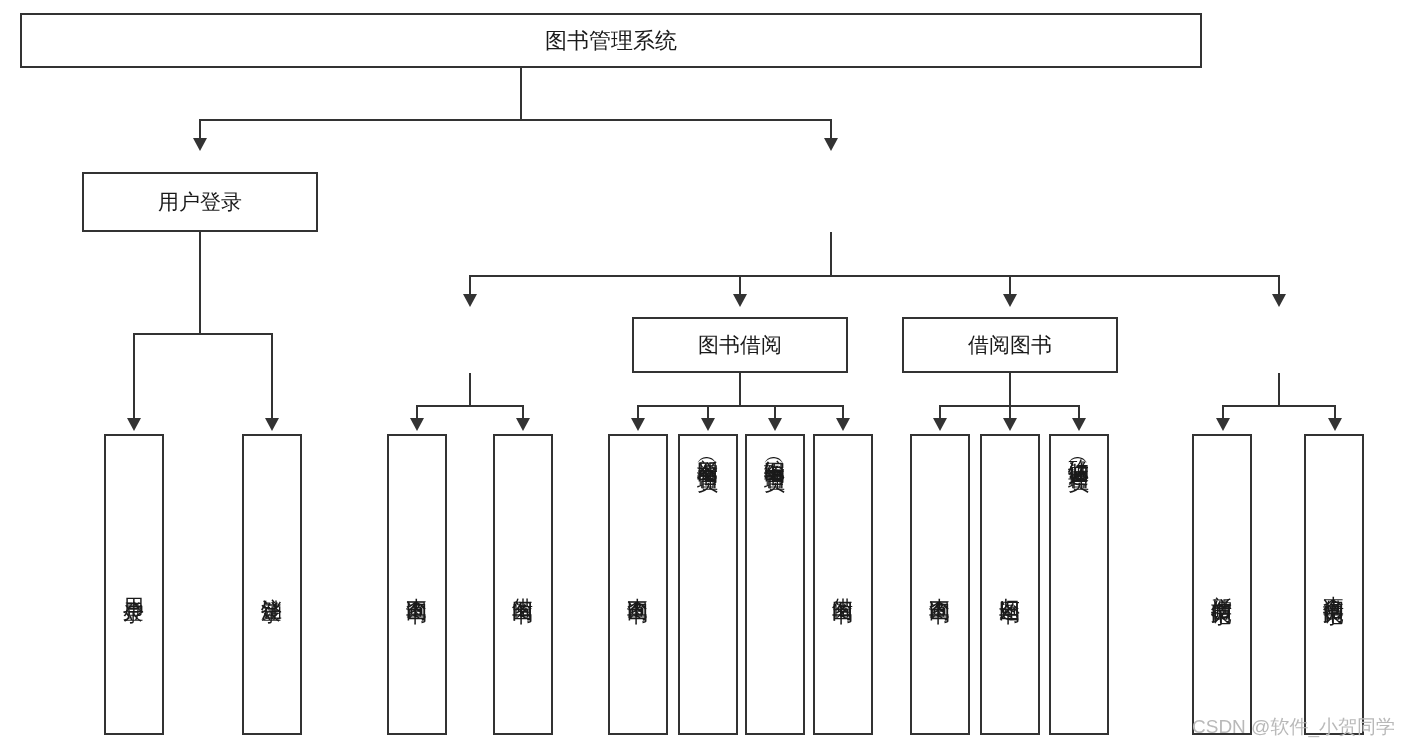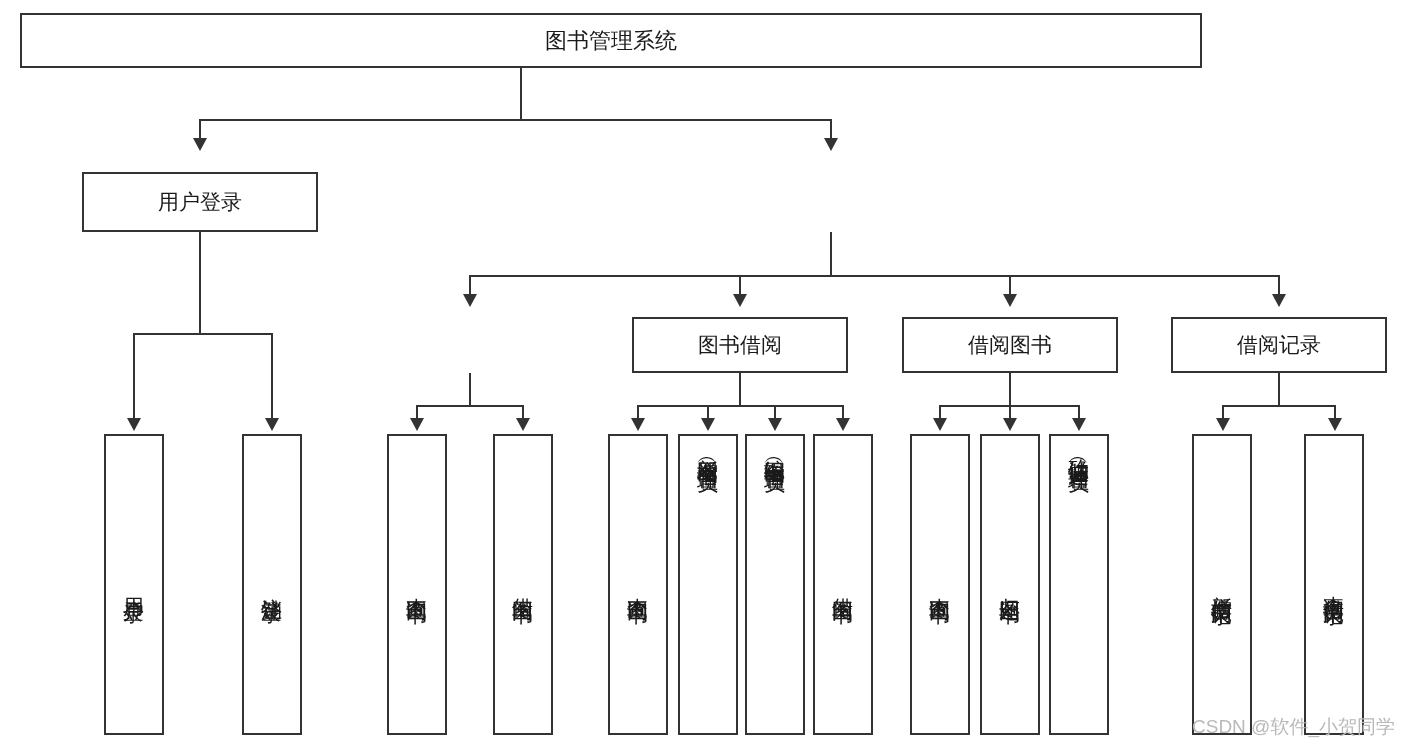--- a/index.html
+++ b/index.html
@@ -129,23 +129,20 @@
   <div class="arrow" style="left:1003px; top:294px;"></div>
   <div class="vline" style="left:1278px; top:275px; width:2px; height:21px;"></div>
   <div class="arrow" style="left:1272px; top:294px;"></div>
 
   <div class="node horiz" style="left:632px; top:317px; width:216px; height:56px;">
     <span class="label">图书借阅</span>
   </div>
   <div class="node horiz" style="left:902px; top:317px; width:216px; height:56px;">
     <span class="label">借阅图书</span>
   </div>
-  <div class="node horiz" style="left:1171px; top:317px; width:216px; height:56px;">
-    <span class="label">借阅记录</span>
-  </div>
 
   <div class="vline" style="left:469px; top:373px; width:2px; height:33px;"></div>
   <div class="hline" style="left:416px; top:405px; width:108px; height:2px;"></div>
   <div class="vline" style="left:416px; top:405px; width:2px; height:16px;"></div>
   <div class="arrow" style="left:410px; top:418px;"></div>
   <div class="vline" style="left:522px; top:405px; width:2px; height:16px;"></div>
   <div class="arrow" style="left:516px; top:418px;"></div>
 
   <div class="vline" style="left:739px; top:373px; width:2px; height:33px;"></div>
   <div class="hline" style="left:637px; top:405px; width:206px; height:2px;"></div>

